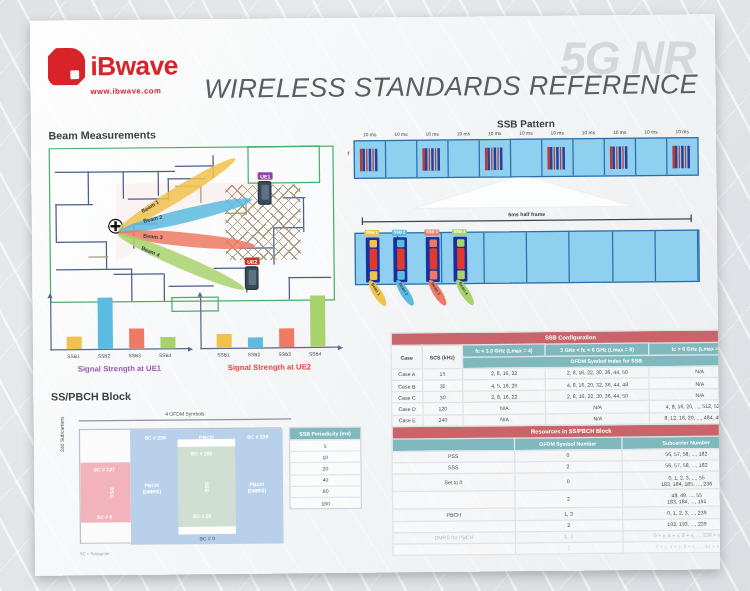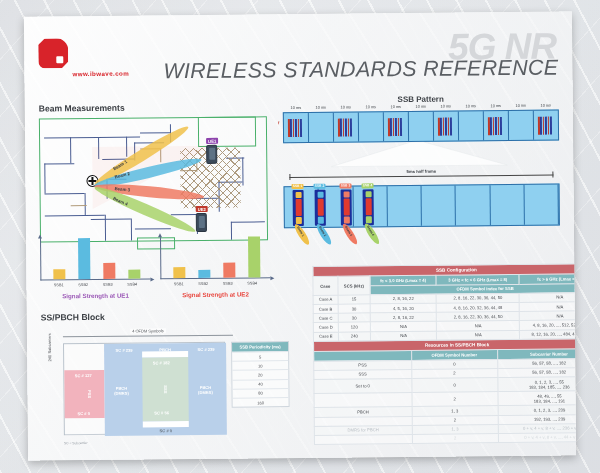--- a/index.html
+++ b/index.html
@@ -159,20 +159,21 @@
 
 <div id="root">
   <div class="page">
     <div class="inner">
 
       <div class="logo-wrap">
         <div class="logo-row">
           <div class="logo-mark">
               <span></span>
             </div>
+          <div class="logo-text">iBwave</div>
         </div>
         <div class="logo-url">www.ibwave.com</div>
       </div>
 
       <div class="brand-big">5G NR</div>
       <div class="brand-sub">WIRELESS STANDARDS REFERENCE</div>
 
       <div class="floor-wrap">
         <div class="sec-title">Beam Measurements</div>
         <div class="floor">

